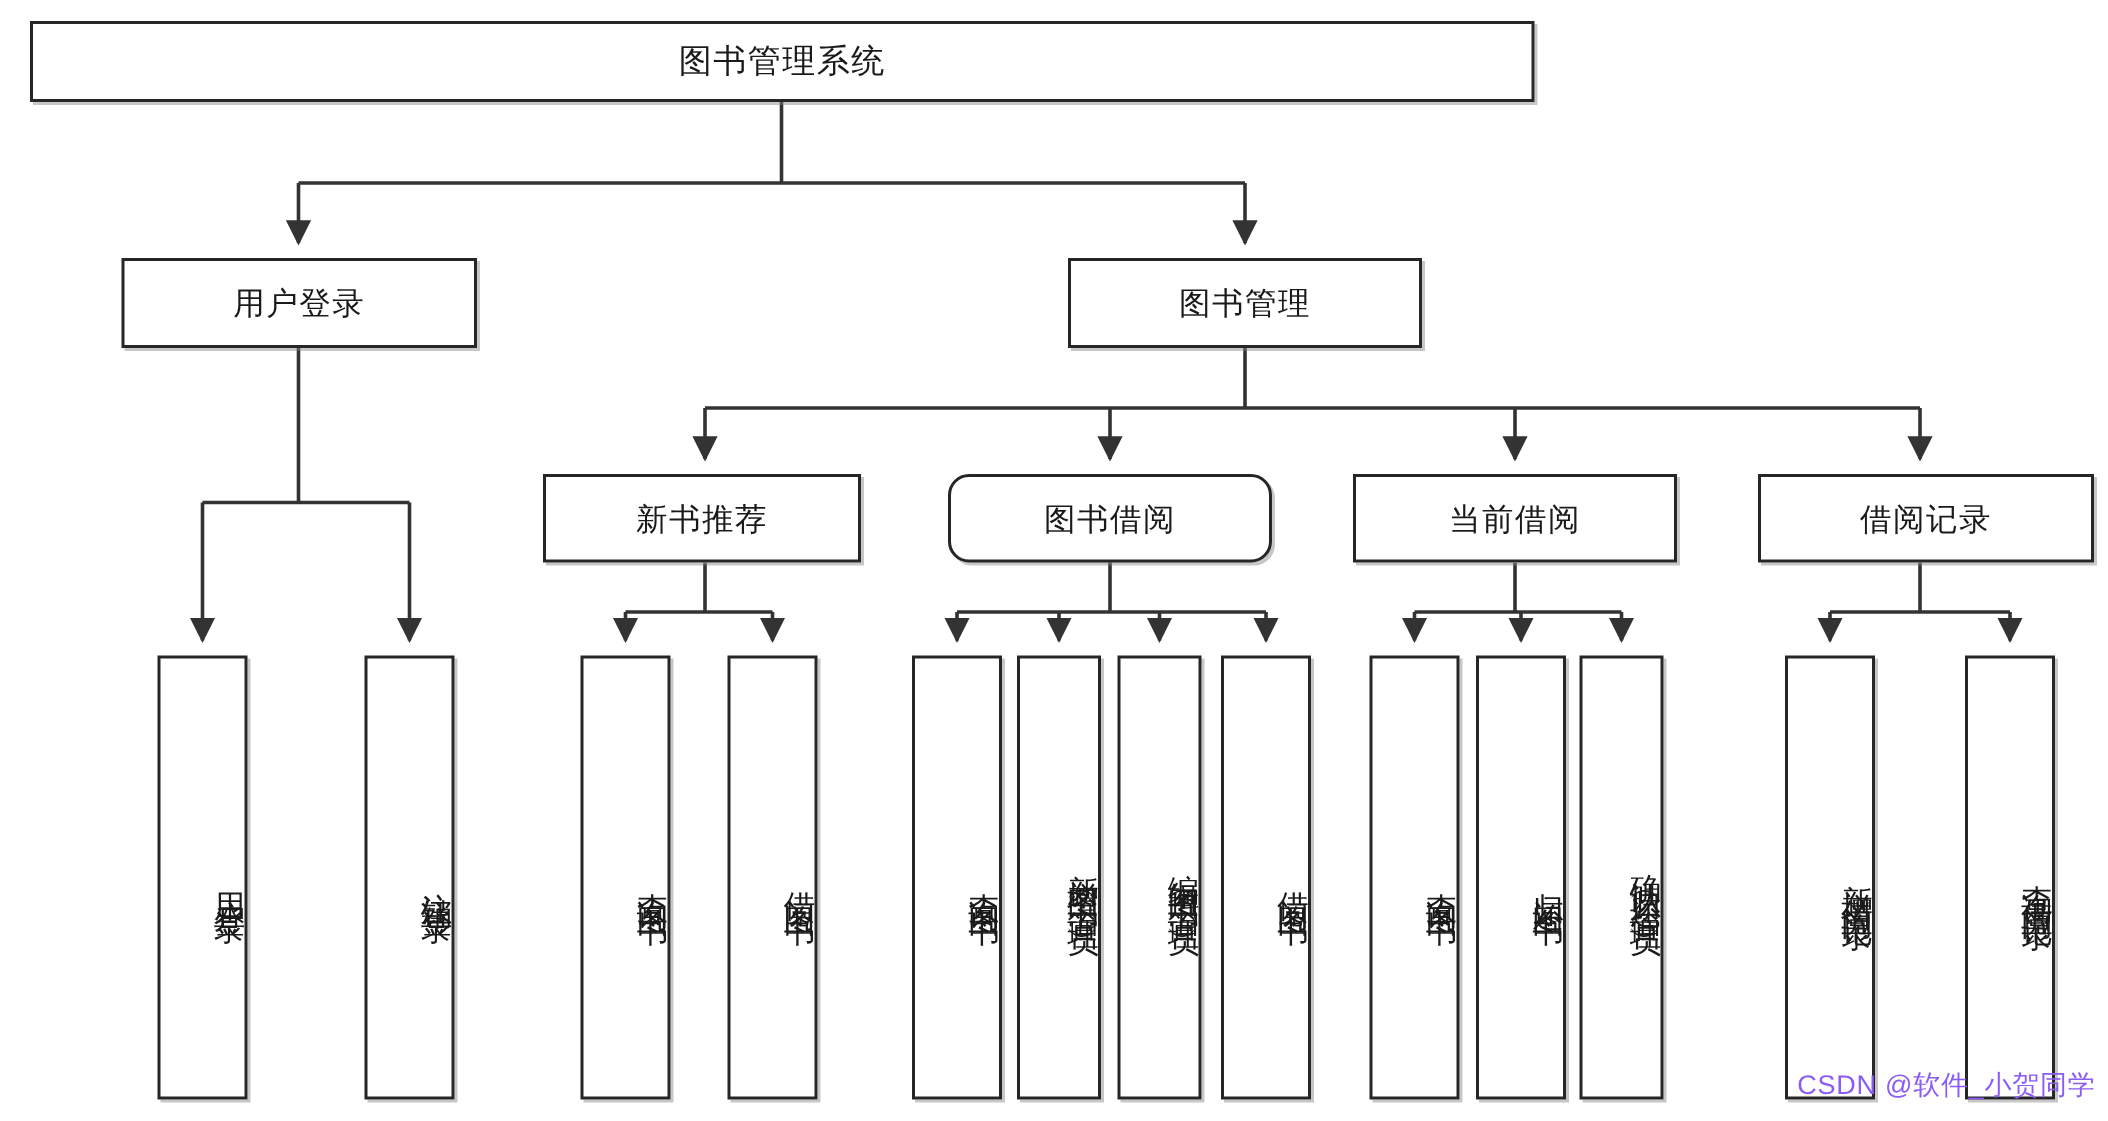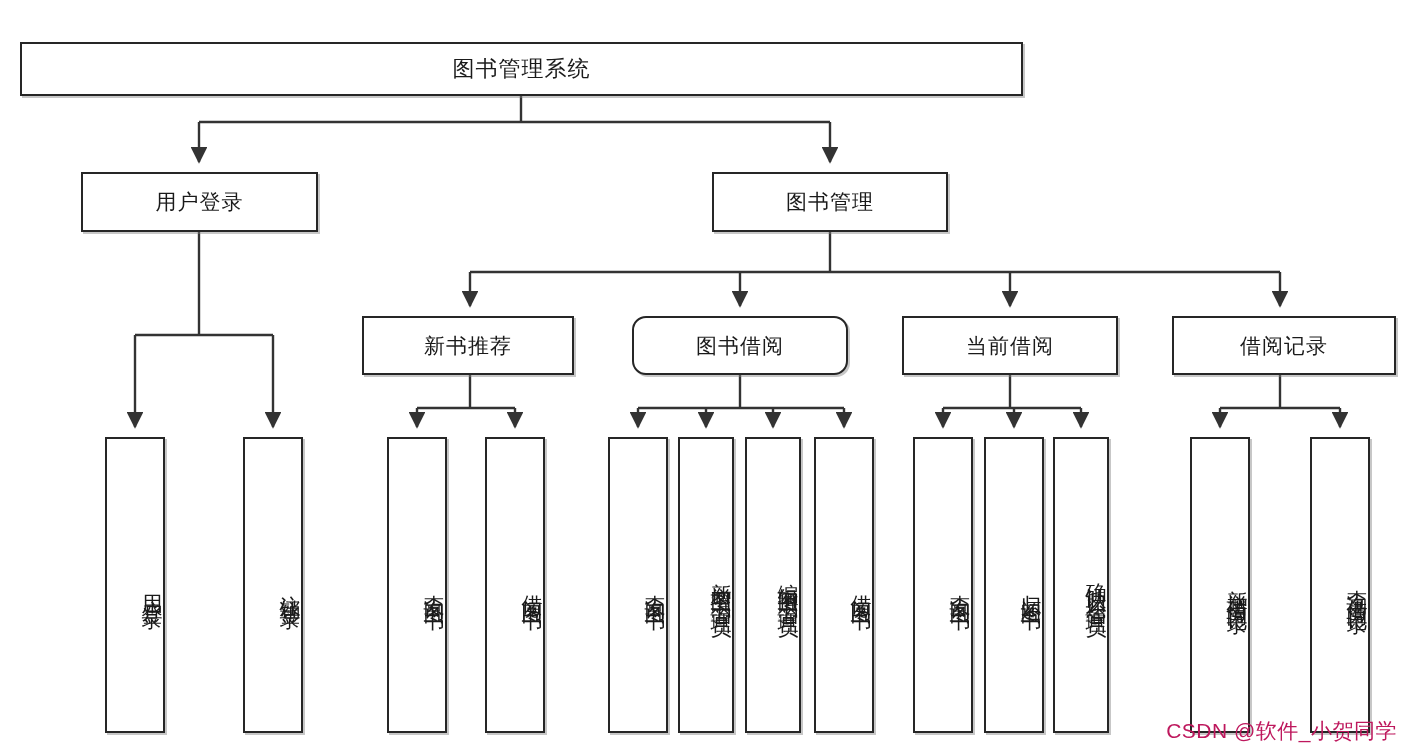--- a/index.html
+++ b/index.html
@@ -54,23 +54,23 @@
     justify-content: center;
   }
   .node-v .vtext {
     writing-mode: vertical-rl;
     text-orientation: upright;
     display: block;
   }
   .watermark {
     position: absolute;
     right: 8px;
-    bottom: 2px;
-    font-size: 21px;
-    color: #be185d;
+    bottom: 12px;
+    font-size: 18px;
+    color: #8b5cf6;
     white-space: nowrap;
     letter-spacing: 0.5px;
   }
 </style>
 </head>
 <body>
 
 <div id="canvas">
 
   <svg id="edges" viewBox="0 0 1405 747" xmlns="http://www.w3.org/2000/svg">
@@ -117,21 +117,21 @@
       <path d="M 1014 408 L 1014 427" marker-end="url(#arrow)"></path>
       <path d="M 1081 408 L 1081 427" marker-end="url(#arrow)"></path>
 
       <path d="M 1280 375 L 1280 408"></path>
       <path d="M 1220 408 L 1340 408"></path>
       <path d="M 1220 408 L 1220 427" marker-end="url(#arrow)"></path>
       <path d="M 1340 408 L 1340 427" marker-end="url(#arrow)"></path>
     </g>
   </svg>
 
-  <div class="node node-h node-root" id="node-root" style="left: 20px; top: 14px; width: 1003px; height: 54px; margin-top: 28px;">
+  <div class="node node-h node-root" id="node-root" style="left: 20px; top: 14px; width: 1003px; height: 54px;">
     <span>图书管理系统</span>
   </div>
 
   <div class="node node-h" id="node-l2-0" style="left: 81px; top: 172px; width: 237px; height: 60px;">
     <span>用户登录</span>
   </div>
   <div class="node node-h" id="node-l2-1" style="left: 712px; top: 172px; width: 236px; height: 60px;">
     <span>图书管理</span>
   </div>
 

